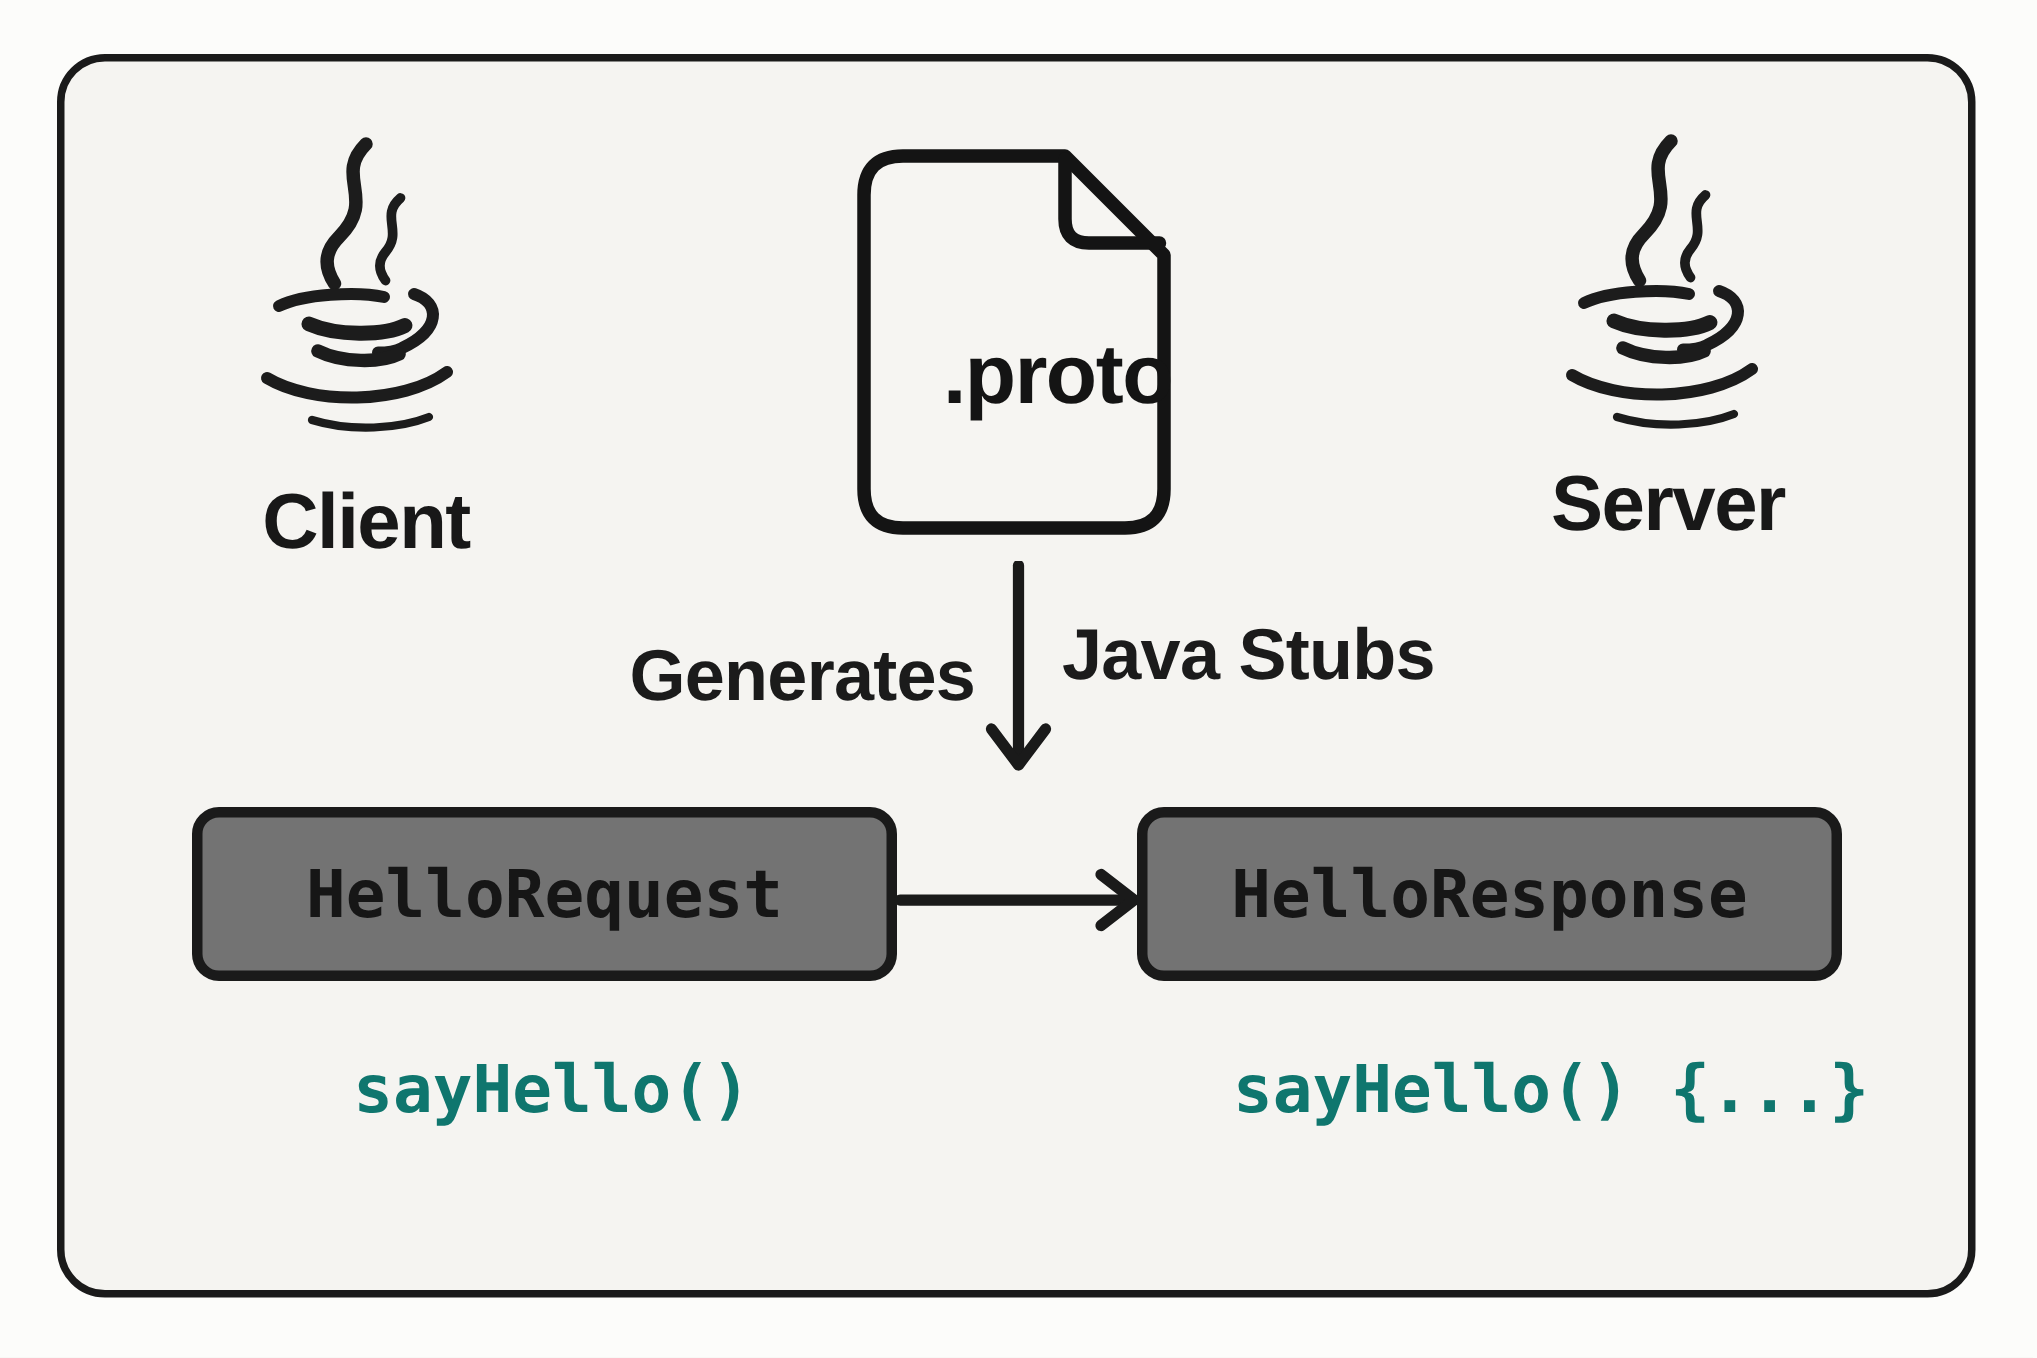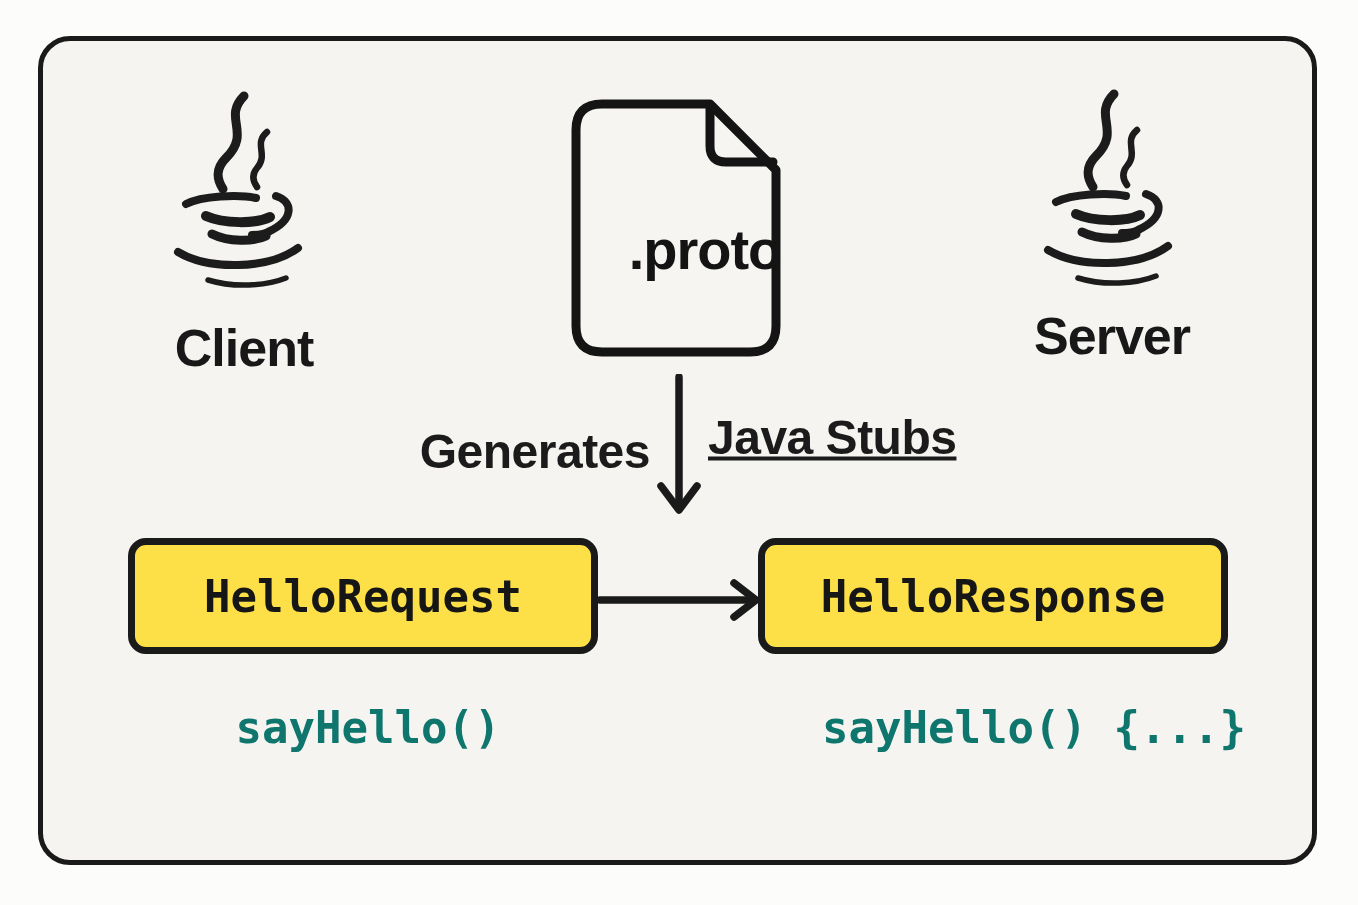--- a/index.html
+++ b/index.html
@@ -18,24 +18,24 @@
   .node-label{
     position:absolute;transform:translateX(-50%);
     font-size:52px;font-weight:bold;letter-spacing:-1px;color:#181818;
     white-space:nowrap;
   }
   .gen-label{
     position:absolute;font-size:48px;font-weight:bold;letter-spacing:-0.5px;
     color:#1b1b1b;white-space:nowrap;
   }
   .gen-left{left:650px;top:451px;transform:translate(-100%,-50%);}
-  .gen-right{left:708px;top:437px;transform:translateY(-50%);text-decoration:underline;}
+  .gen-right{left:708px;top:437px;transform:translateY(-50%);}
   .msg-box{
     position:absolute;top:538px;height:116px;box-sizing:border-box;
-    border:7px solid #1a1a1a;border-radius:18px;background:#fde047;
+    border:7px solid #1a1a1a;border-radius:18px;background:#737373;
     display:flex;align-items:center;justify-content:center;
   }
   .msg-box .code{
     font-family:"DejaVu Sans Mono", monospace;
     font-size:44px;font-weight:bold;color:#161616;white-space:nowrap;
   }
   .box-request{left:128px;width:470px;}
   .box-response{left:758px;width:470px;}
   .method-label{
     position:absolute;transform:translate(-50%,-50%);

